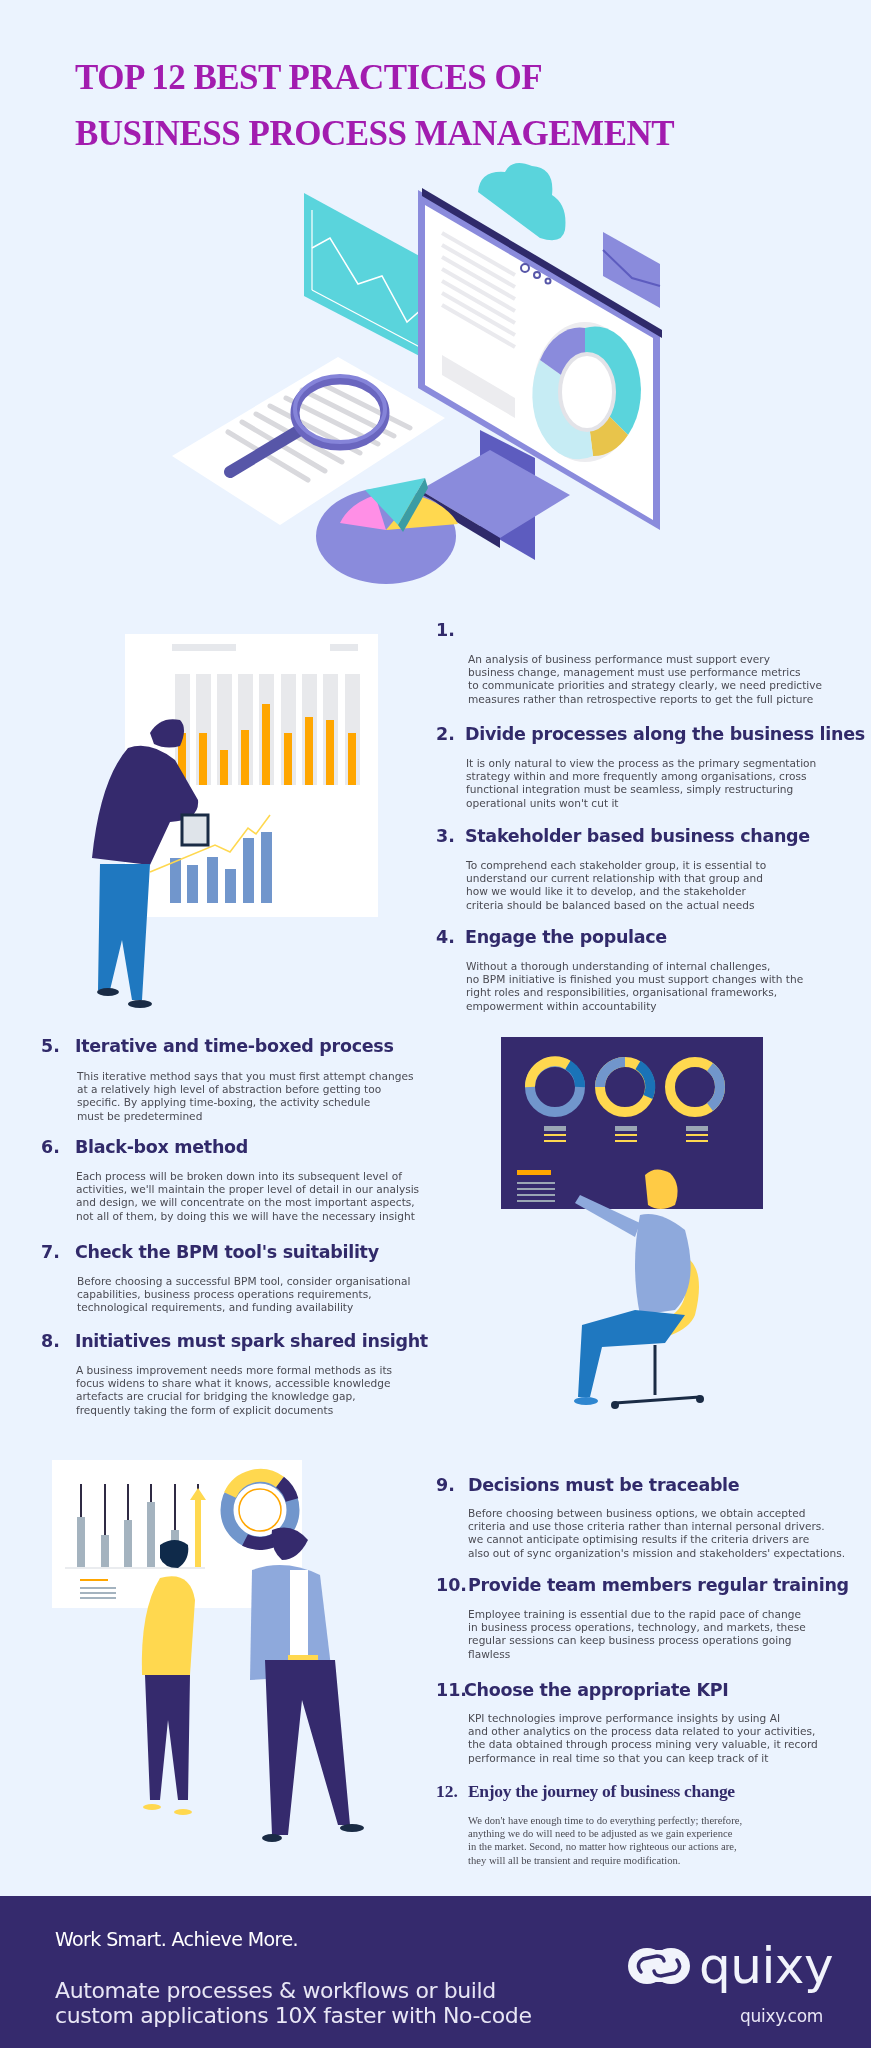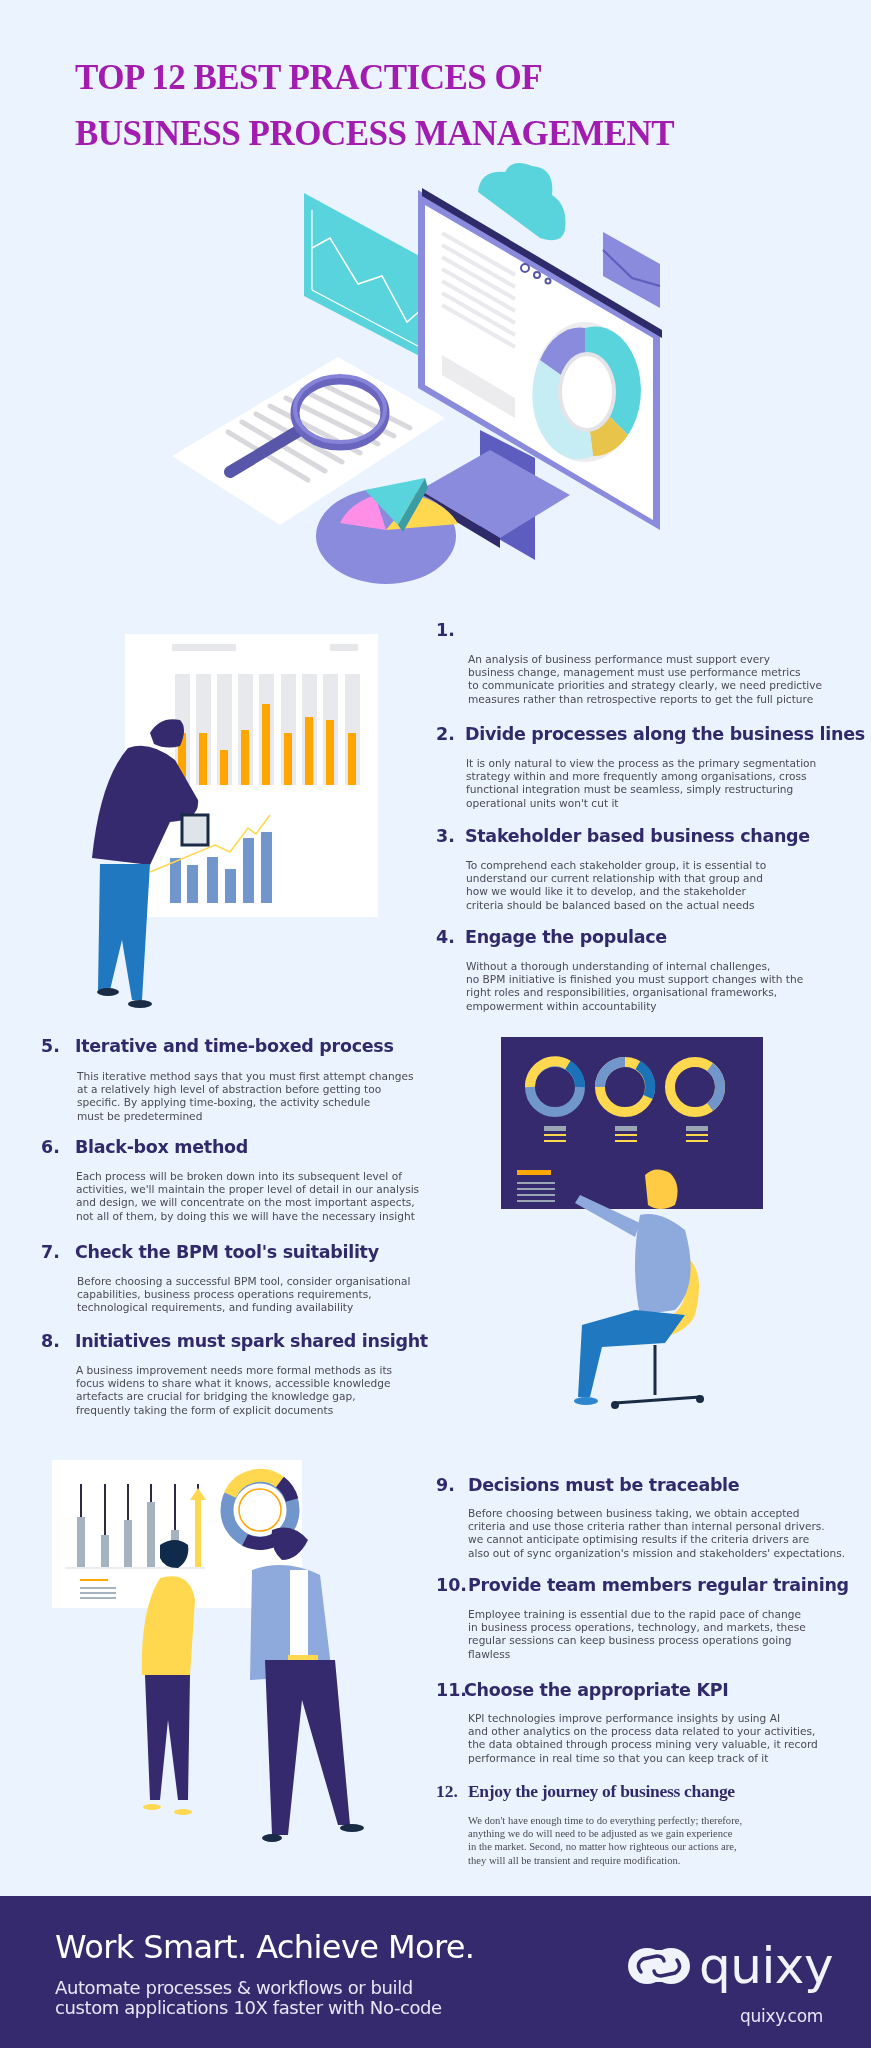--- a/index.html
+++ b/index.html
@@ -30,26 +30,26 @@
     font-size: 10.6px; line-height: 13.2px; color: #4a4a52;
     white-space: pre-line;
   }
 
   .footer {
     position: absolute; left: 0; top: 1896px; width: 871px; height: 152px;
     background: #352a6d;
   }
   .footer .tagline {
     position: absolute; left: 55px; top: 32px;
-    font-family: "DejaVu Sans", sans-serif; font-size: 32px; color: #ffffff;
+    font-family: "DejaVu Sans", sans-serif; font-size: 19px; color: #ffffff;
     letter-spacing: -0.6px; white-space: nowrap;
   }
   .footer .sub {
     position: absolute; left: 55px; top: 82px;
-    font-size: 18px; line-height: 20px; color: #e8e6f5;
+    font-size: 22px; line-height: 25px; color: #e8e6f5;
     white-space: pre-line; letter-spacing: -0.4px;
   }
   .footer .brand {
     position: absolute; left: 627px; top: 40px; height: 60px;
     display: flex; align-items: center;
   }
   .footer .brand .wordmark {
     font-size: 50px; color: #f1f3fb; margin-left: 8px; letter-spacing: -0.5px;
     line-height: 40px;
   }
@@ -342,21 +342,21 @@
   <span class="head" style="left:34px;">Initiatives must spark shared insight</span>
   <p class="body" style="left:35px;">A business improvement needs more formal methods as its
 focus widens to share what it knows, accessible knowledge
 artefacts are crucial for bridging the knowledge gap,
 frequently taking the form of explicit documents</p>
 </div>
 
 <div class="item" style="left:436px; top:1473px; width:430px; height:100px;">
   <span class="num">9.</span>
   <span class="head" style="left:32px;">Decisions must be traceable</span>
-  <p class="body" style="left:32px; top:34px;">Before choosing between business taking, we obtain accepted
+  <p class="body" style="left:32px; top:34px;">Before choosing between business options, we obtain accepted
 criteria and use those criteria rather than internal personal drivers.
 we cannot anticipate optimising results if the criteria drivers are
 also out of sync organization's mission and stakeholders' expectations.</p>
 </div>
 <div class="item" style="left:436px; top:1573px; width:430px; height:100px;">
   <span class="num">10.</span>
   <span class="head" style="left:32px;">Provide team members regular training</span>
   <p class="body" style="left:32px;">Employee training is essential due to the rapid pace of change
 in business process operations, technology, and markets, these
 regular sessions can keep business process operations going

